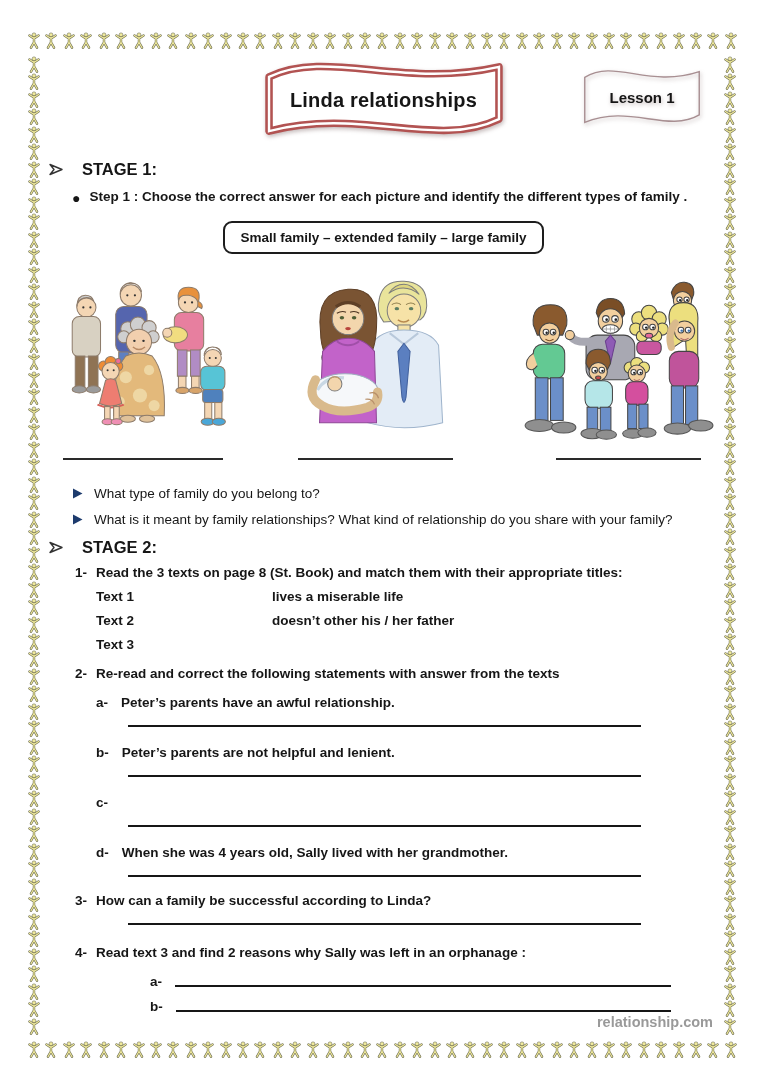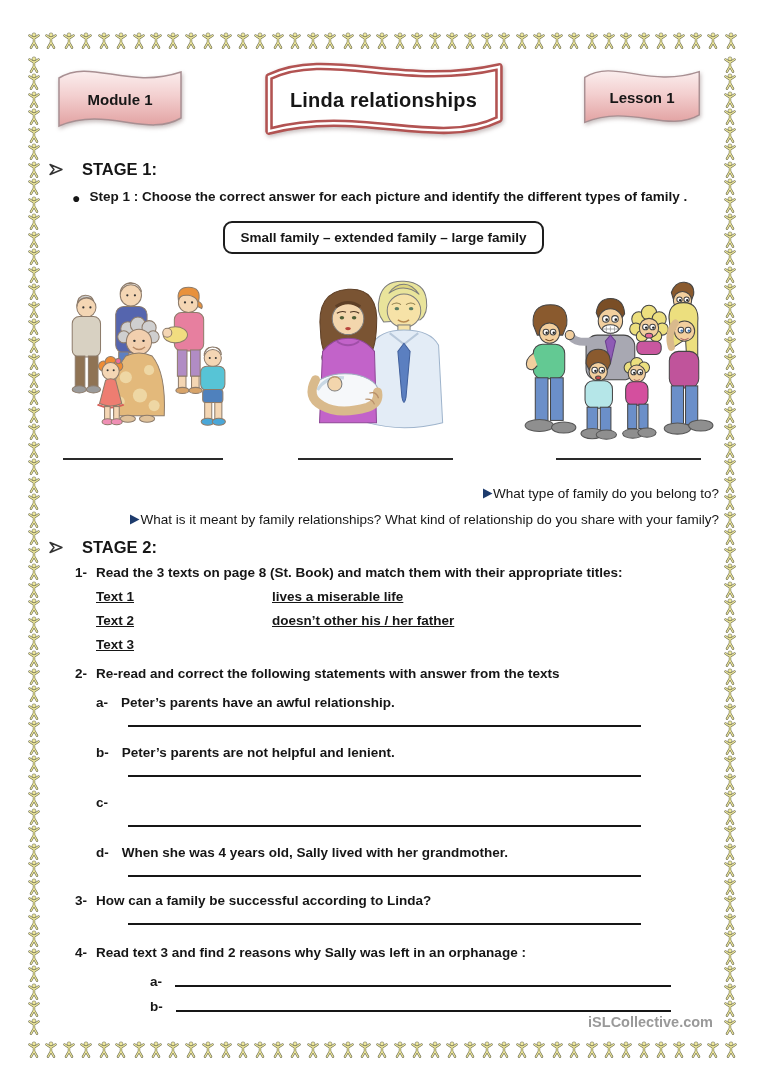--- a/index.html
+++ b/index.html
@@ -30,25 +30,25 @@
   .stage-h{display:flex;align-items:center;gap:18px;font-size:16.5px;margin:8px 0 0 0;}
   .step{display:flex;gap:9px;margin:10px 0 0 24px;}
   .bullet-dot{font-size:14px;line-height:18px;}
   .options-box{width:fit-content;margin:14px auto 0;border:2px solid #1d1d1d;border-radius:9px;padding:7px 16px;background:#fff;}
   
   .pics{display:flex;justify-content:space-between;align-items:flex-end;margin:10px 4px 0;}
   .pic-col{display:flex;flex-direction:column;align-items:center;}
   .pic-line{height:2px;background:#2a2a2a;margin-top:14px;}
   
   .qs{margin-top:26px;}
-  .q{display:flex;align-items:center;margin:0 0 11px 24px;font-weight:400;justify-content:flex-end;}
+  .q{display:flex;align-items:center;gap:11px;margin:0 0 11px 24px;font-weight:400;}
   .q .q-text{font-weight:400;font-size:13.5px;}
   
   .task{display:flex;gap:9px;margin:8px 0 0 27px;}
-  .match-row{display:flex;margin:9px 0 0 48px;text-decoration:underline;}
+  .match-row{display:flex;margin:9px 0 0 48px;}
   .match-left{width:176px;}
   .stmt{display:flex;gap:13px;margin:14px 0 0 48px;}
   .ans-line{height:2px;background:#161616;margin:15px 78px 0 80px;}
   .t4-item{display:flex;align-items:flex-end;gap:13px;margin:14px 48px 0 102px;}
   .t4-item .ans-line-inline{flex:1;height:2px;background:#161616;margin-bottom:2px;}
   .watermark{position:absolute;right:50px;top:1014px;color:#8f8f8f;font-size:14.5px;opacity:.9;}
 </style>
 </head>
 <body>
 
@@ -649,33 +649,20 @@
       </svg>
       <svg class="bicon" viewBox="0 0 20 28">
         <use href="#starman"></use>
       </svg>
     </div>
 </div>
 
 <div class="page">
 
   <div class="hdr">
-    <div class="ribbon r-module">
-      <svg viewBox="0 0 130 74">
-        <defs>
-          <linearGradient id="gpink" x1="0" y1="0" x2="0" y2="1">
-            <stop offset="0" stop-color="#fbeeee"></stop>
-              <stop offset=".45" stop-color="#f3cfcf"></stop>
-              <stop offset="1" stop-color="#e2a2a2"></stop>
-          </linearGradient>
-        </defs>
-        <path d="M4 16 C 36 -4, 72 28, 126 10 L 126 56 C 92 76, 52 44, 4 64 Z" fill="url(#gpink)" stroke="#a88f92" stroke-width="1.5"></path>
-      </svg>
-      <div class="ribbon-label">Module 1</div>
-    </div>
 
     <div class="ribbon r-title">
       <svg viewBox="0 0 245 90">
         <path d="M8 22 C 66 -6, 140 34, 237 12 L 237 64 C 175 94, 100 52, 8 76 Z" fill="#ffffff" stroke="#b25352" stroke-width="7.5" stroke-linejoin="round"></path>
         <path d="M8 22 C 66 -6, 140 34, 237 12 L 237 64 C 175 94, 100 52, 8 76 Z" fill="none" stroke="#ffffff" stroke-width="2.4"></path>
       </svg>
       <div class="ribbon-label">Linda relationships</div>
     </div>
 
     <div class="ribbon r-lesson">
@@ -1020,13 +1007,13 @@
     <span>a-</span>
     <div class="ans-line-inline"></div>
   </div>
   <div class="t4-item" style="margin-top:10px">
     <span>b-</span>
     <div class="ans-line-inline"></div>
   </div>
 
 </div>
 
-<div class="watermark">iSLCollective.com</div>
+<div class="watermark">relationship.com</div>
 
 </body></html>

